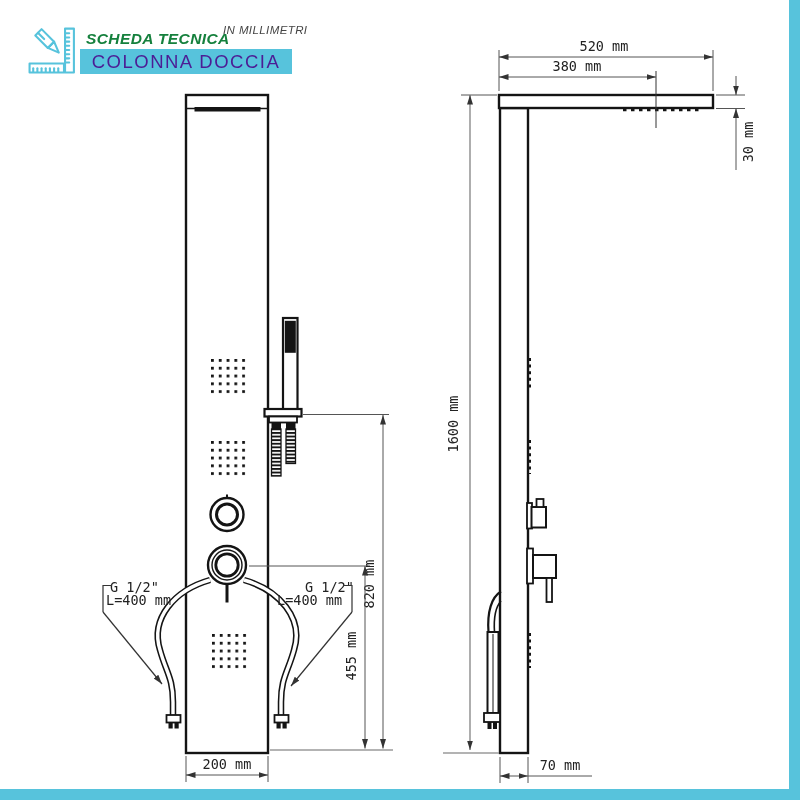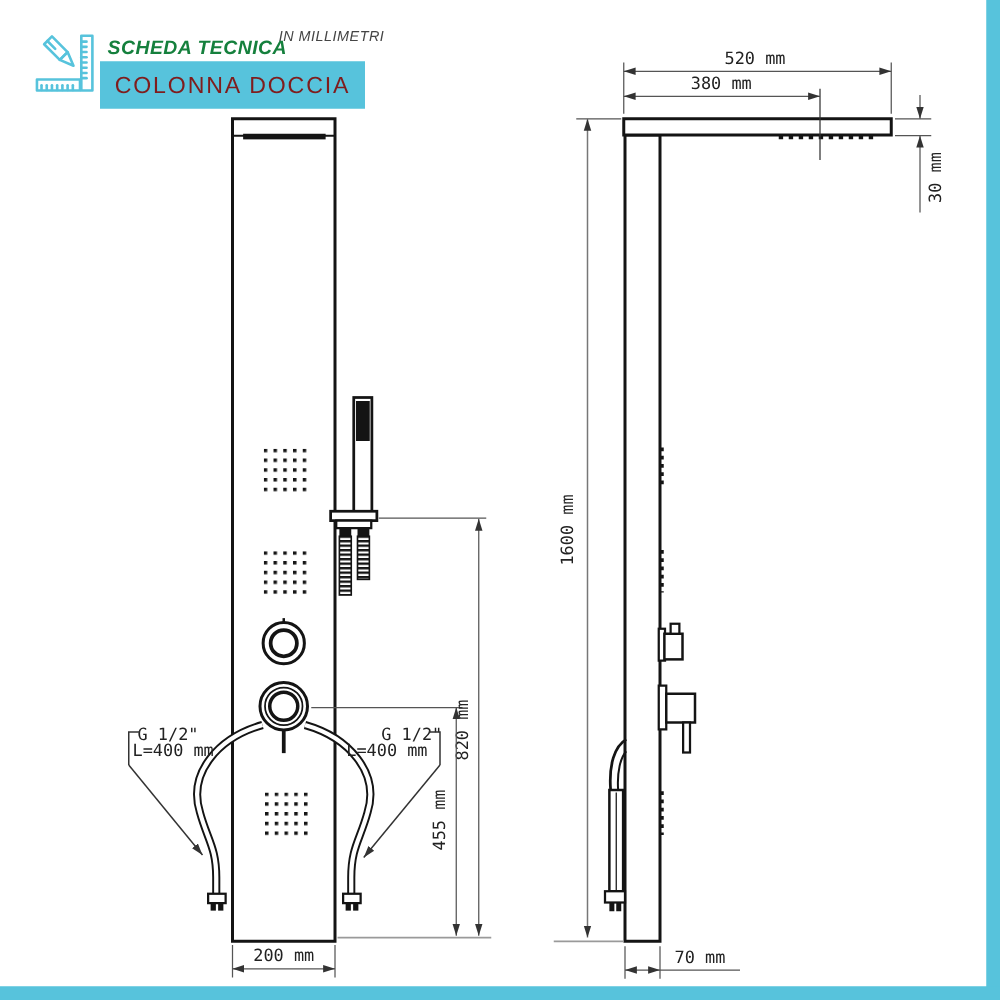--- a/index.html
+++ b/index.html
@@ -3,22 +3,22 @@
 <meta charset="utf-8">
 <style>
   html,body{margin:0;padding:0;background:#fff;}
   #page{position:relative;width:800px;height:800px;background:#ffffff;overflow:hidden;
         font-family:"Liberation Sans", sans-serif;}
   
   #hdr-title{position:absolute;left:86px;top:30px;font-size:15.5px;font-weight:700;
              font-style:italic;color:#15803d;letter-spacing:.4px;}
   #hdr-sub{position:absolute;left:223px;top:24px;font-size:11.5px;font-style:italic;
            color:#454545;letter-spacing:.4px;}
-  #hdr-banner{position:absolute;left:80px;top:49px;width:212px;height:38px;
-              background:#57c3dc;color:#7f1d1d;display:flex;align-items:center;
+  #hdr-banner{position:absolute;left:80px;top:49px;width:212px;height:25px;
+              background:#57c3dc;color:#4c1d95;display:flex;align-items:center;
               justify-content:center;font-size:18.5px;font-weight:500;letter-spacing:1.5px;}
   #icon-box{position:absolute;left:28px;top:26px;width:48px;height:48px;}
   
   #bar-right{position:absolute;right:0;top:0;width:11px;height:800px;background:#57c3dc;}
   #bar-bottom{position:absolute;left:0;bottom:0;width:800px;height:11px;background:#57c3dc;}
   
   #draw{position:absolute;left:0;top:0;}
   text{font-family:"DejaVu Sans Mono","Liberation Mono",monospace;font-size:13.5px;fill:#222;}
   .obj{stroke:#141414;fill:none;}
   .objf{stroke:#141414;fill:#ffffff;}

